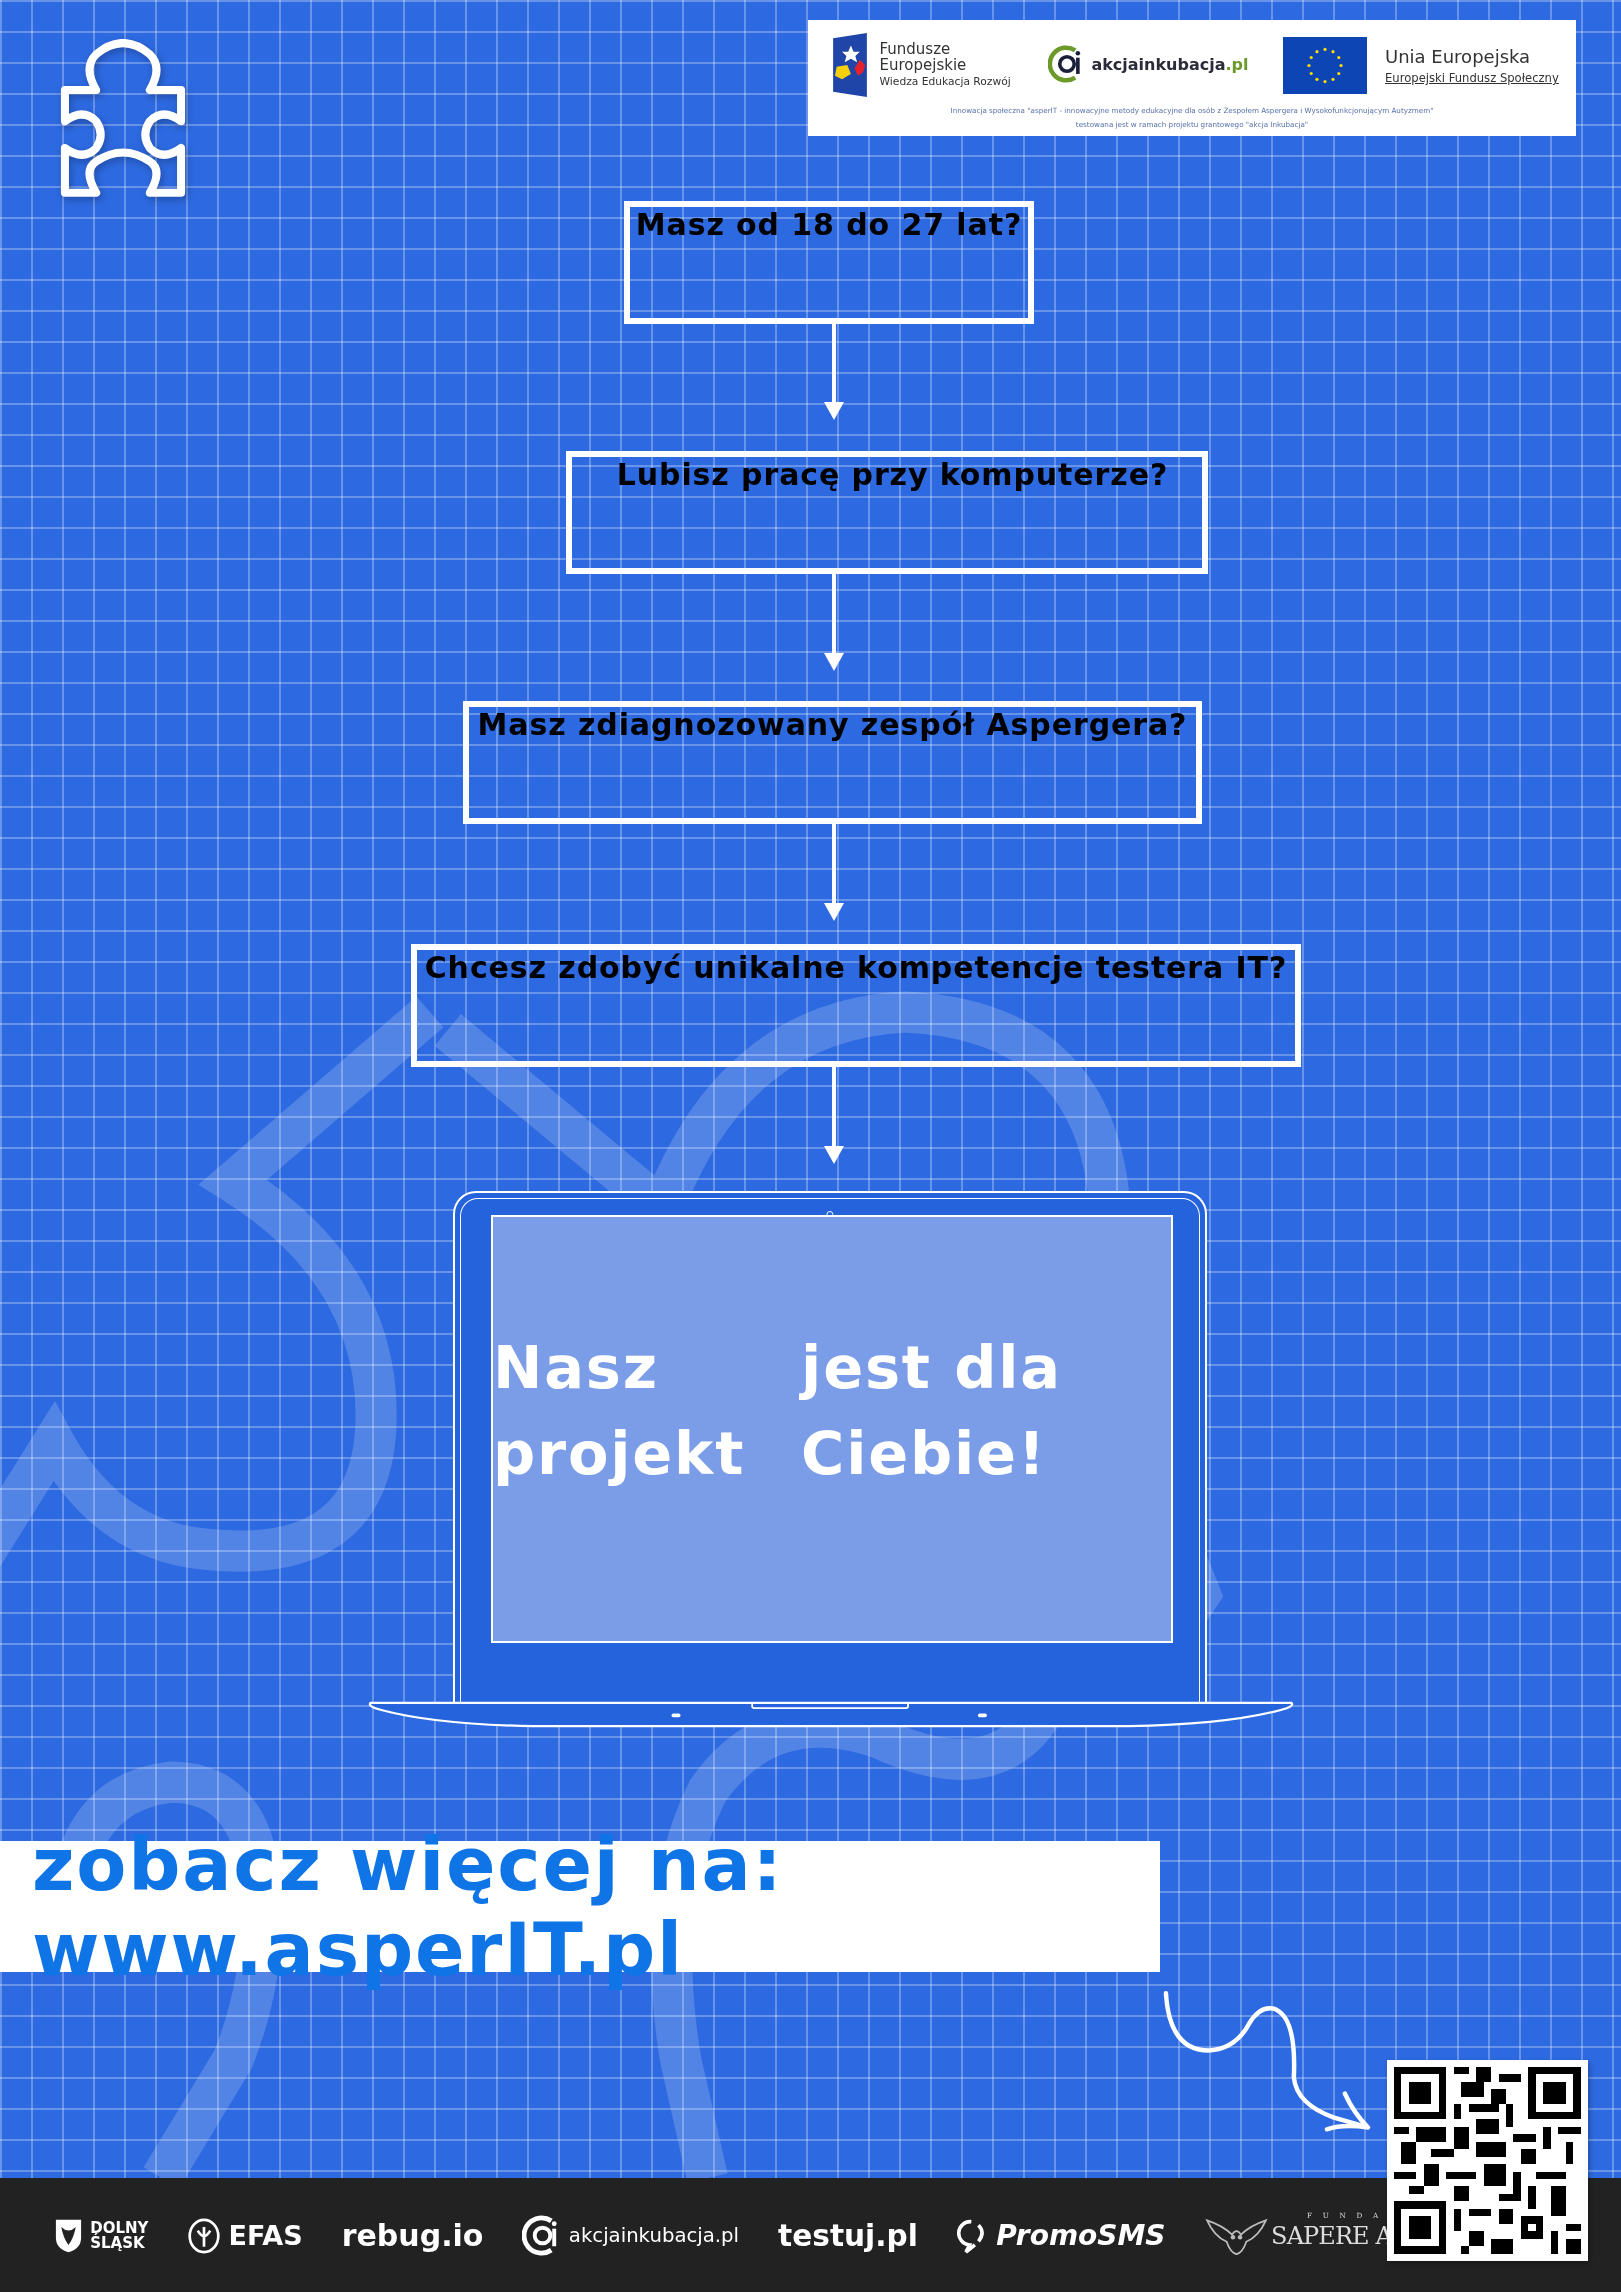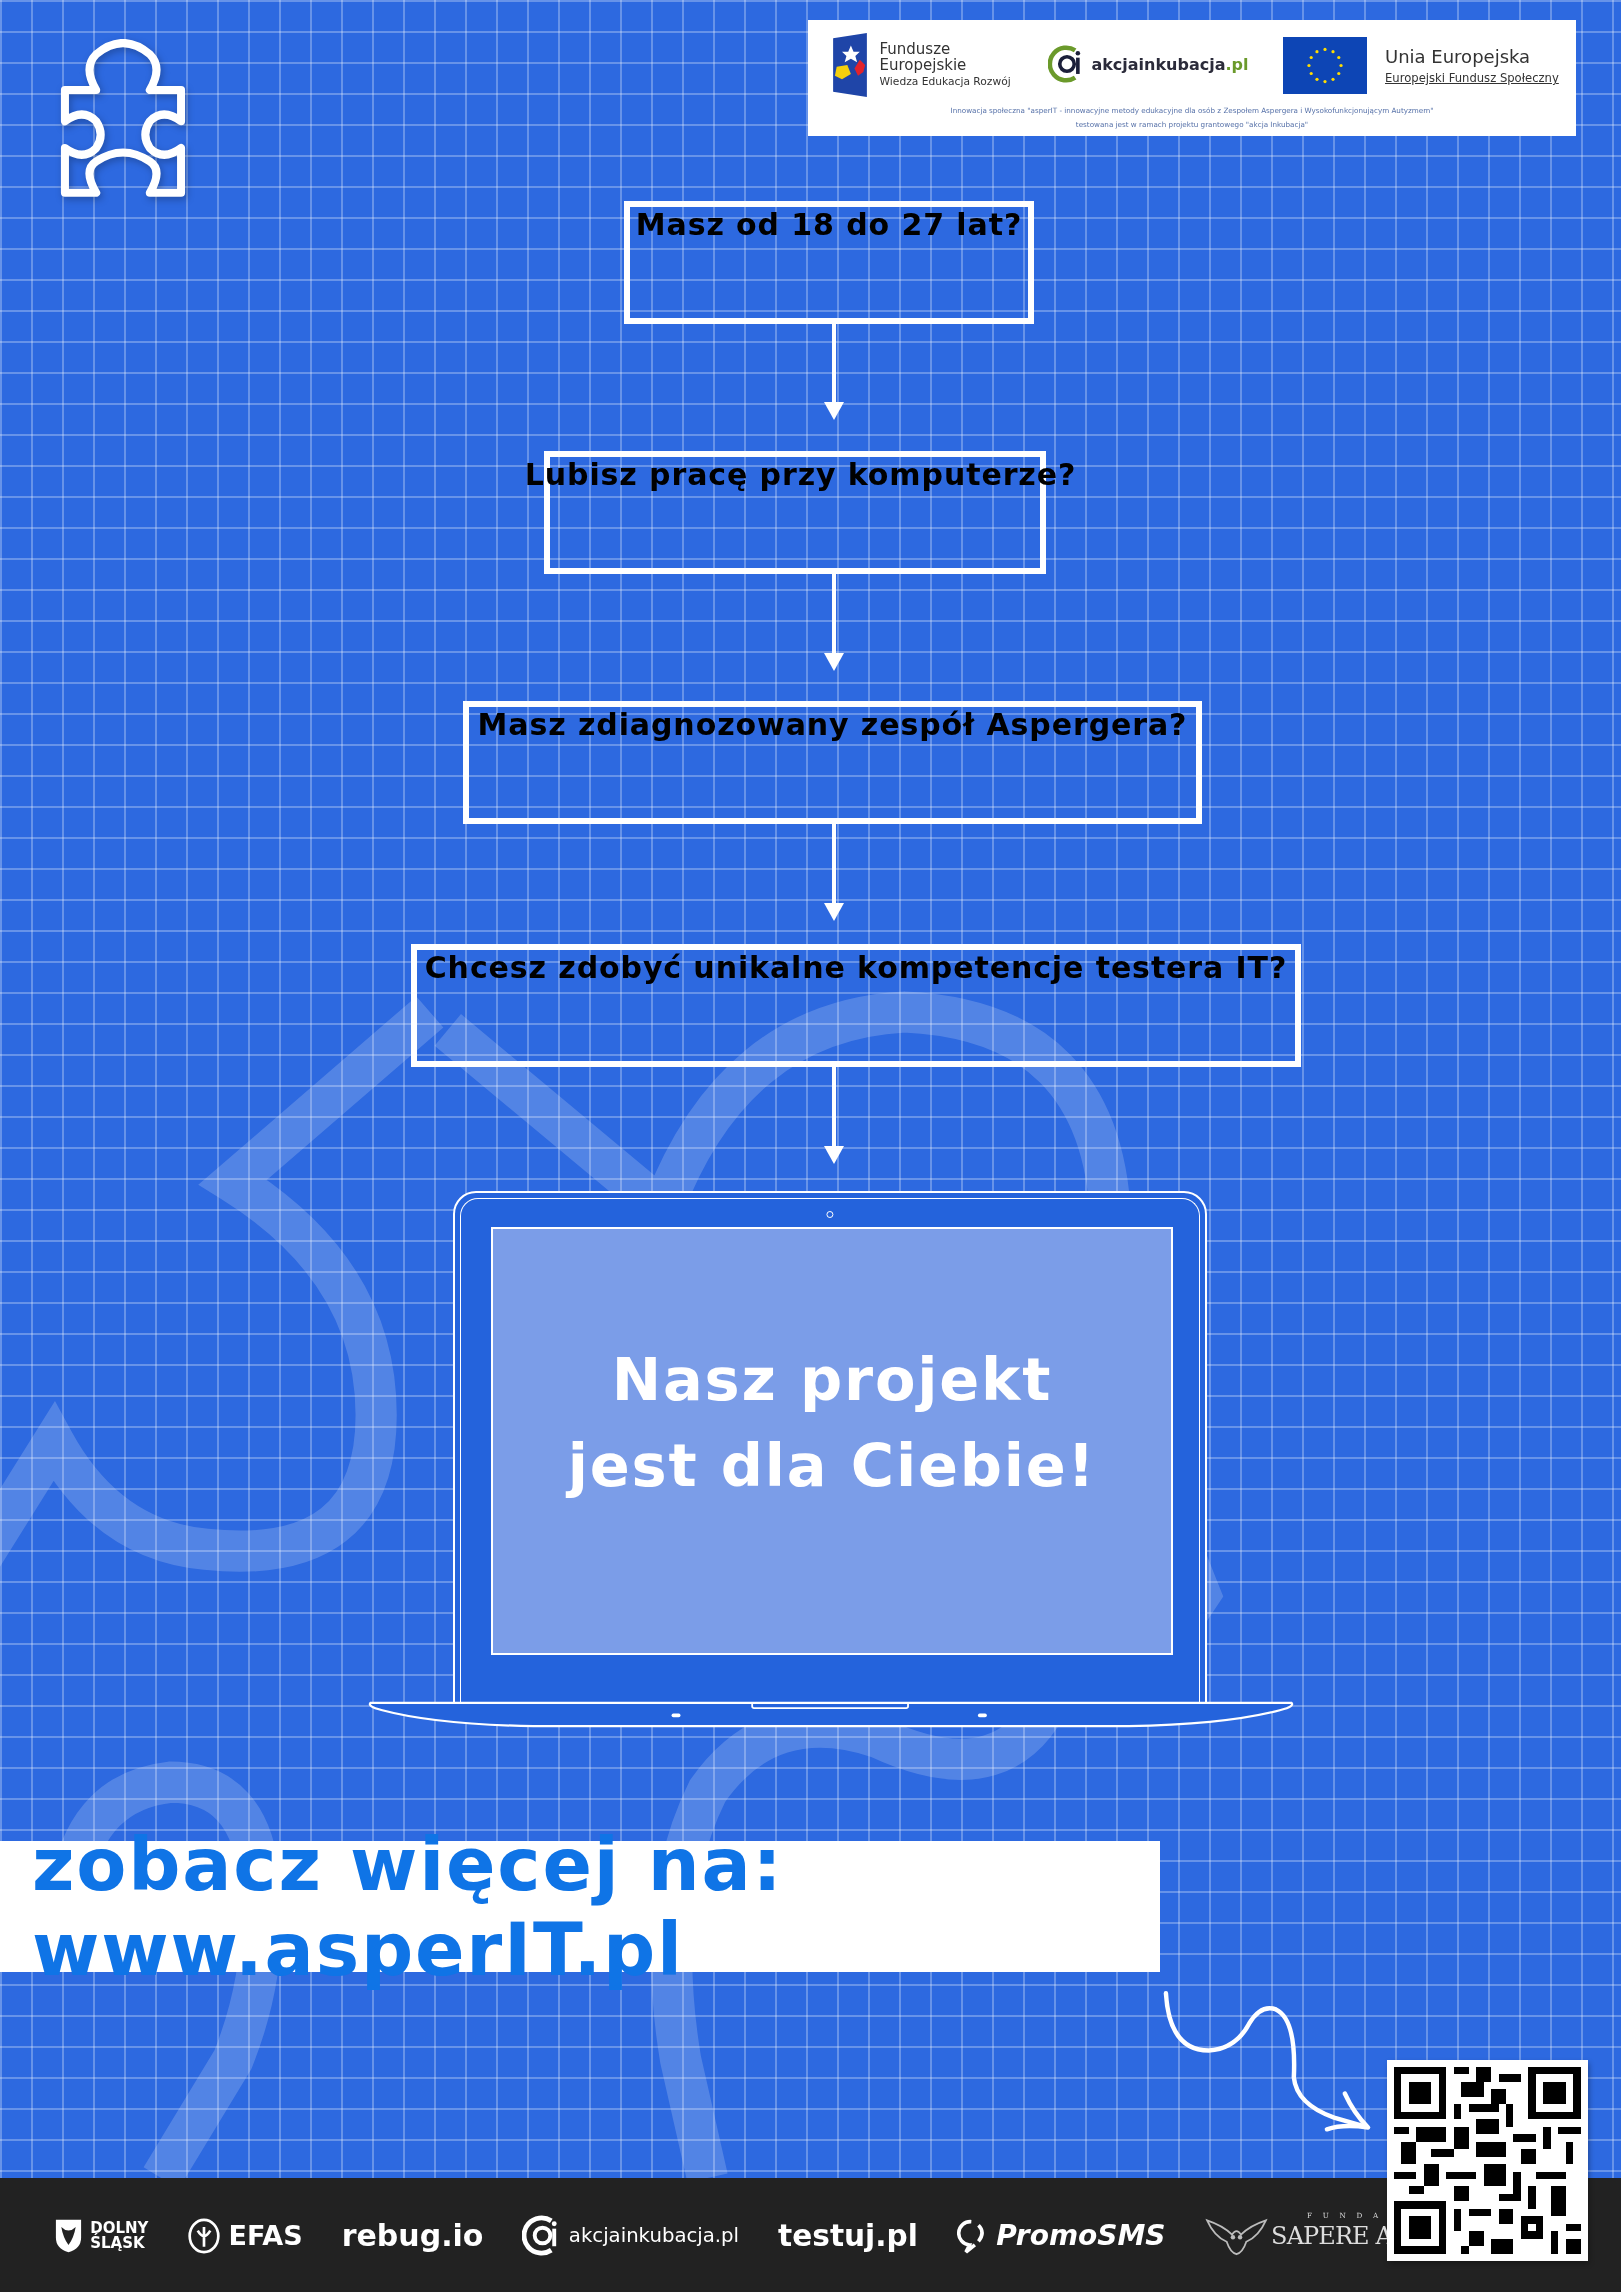--- a/index.html
+++ b/index.html
@@ -42,21 +42,21 @@
   
   .flow-box { position: absolute; border: 6.3px solid #fff; display: flex; align-items: flex-start; justify-content: center; color: #000000; font-weight: bold; font-size: 30px; letter-spacing: 0.9px; font-family: "DejaVu Sans", sans-serif; white-space: nowrap; }
   .arrow { position: absolute; width: 3.6px; background: #fff; }
   .arrow::after { content: ""; position: absolute; left: 50%; bottom: -16px; transform: translateX(-50%); border-left: 10.7px solid transparent; border-right: 10.7px solid transparent; border-top: 18px solid #fff; }
 
   
   .laptop { position: absolute; left: 224px; top: 1191px; width: 1075px; height: 537px; }
   .laptop-lid { position: absolute; left: 229px; top: 0; width: 754px; height: 515px; border: 2.7px solid #fff; border-radius: 23px 23px 0 0; background: #2463dc; }
   .laptop-lid::before { content: ""; position: absolute; left: 5.4px; top: 5.4px; right: 5.4px; bottom: 0; border: 1.8px solid #fff; border-bottom: none; border-radius: 18px 18px 0 0; }
   .camera { position: absolute; left: 50%; top: 18px; width: 7.2px; height: 7.2px; border: 1.8px solid #fff; border-radius: 50%; transform: translateX(-50%); }
-  .screen { position: absolute; left: 36px; top: 34px; width: 682px; height: 428px; background: #7b9de8; border: 2.7px solid #fff; display: flex; flex-direction: column; align-items: center; justify-content: center; padding-bottom: 36px; }
+  .screen { position: absolute; left: 36px; top: 22px; width: 682px; height: 428px; background: #7b9de8; border: 2.7px solid #fff; display: flex; flex-direction: row; align-items: center; justify-content: center; padding-bottom: 36px; }
   .screen-line { color: #fff; font-weight: bold; font-size: 59px; line-height: 86px; letter-spacing: 1.8px; }
   .laptop-base { position: absolute; left: 143px; top: 510px; width: 928px; height: 27px; }
 
   
   .url-banner { position: absolute; left: 0; top: 1841px; width: 1160px; height: 131px; background: #fff; display: flex; align-items: center; padding-left: 32px; }
   .url-text { color: #0f74e6; font-size: 73px; font-weight: bold; letter-spacing: 1.8px; }
 
   
   .curl { position: absolute; left: 1155px; top: 1979px; width: 224px; height: 161px; }
 
@@ -146,21 +146,21 @@
   </div>
   <div class="eu-caption" style="top:86px">Innowacja społeczna "asperIT - innowacyjne metody edukacyjne dla osób z Zespołem Aspergera i Wysokofunkcjonującym Autyzmem"</div>
   <div class="eu-caption" style="top:100px">testowana jest w ramach projektu grantowego "akcja Inkubacja"</div>
 </div>
 
 <div class="flow-box" style="left:624px; top:201px; width:410px; height:123px;">
   <span>Masz od 18 do 27 lat?</span>
 </div>
 <div class="arrow" style="left:832px; top:323px; height:81px;"></div>
 
-<div class="flow-box" style="left:544px; top:451px; width:502px; height:123px;padding-left:11px;">
+<div class="flow-box" style="left:566px; top:451px; width:642px; height:123px;padding-left:11px;">
   <span>Lubisz pracę przy komputerze?</span>
 </div>
 <div class="arrow" style="left:832px; top:574px; height:81px;"></div>
 
 <div class="flow-box" style="left:463px; top:701px; width:739px; height:123px;">
   <span>Masz zdiagnozowany zespół Aspergera?</span>
 </div>
 <div class="arrow" style="left:832px; top:824px; height:81px;"></div>
 
 <div class="flow-box" style="left:411px; top:944px; width:890px; height:123px;">

